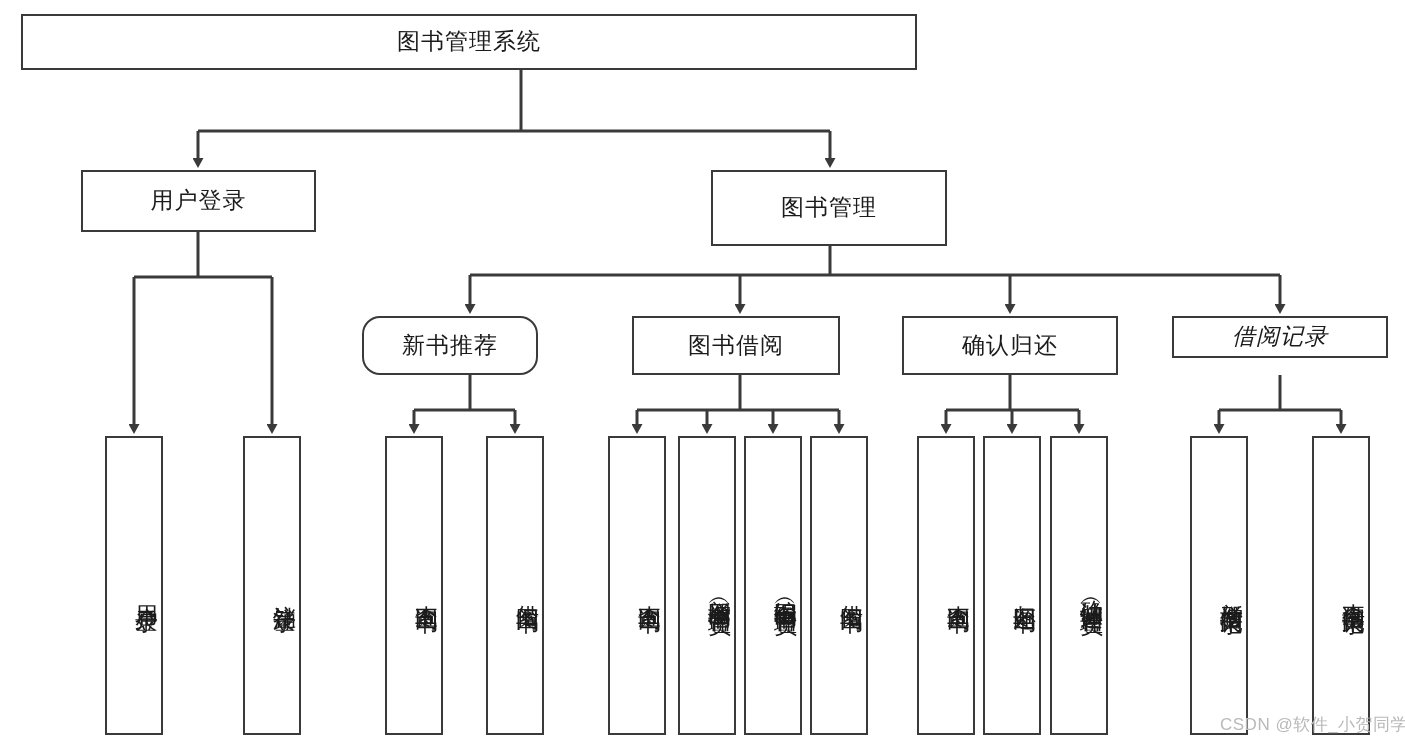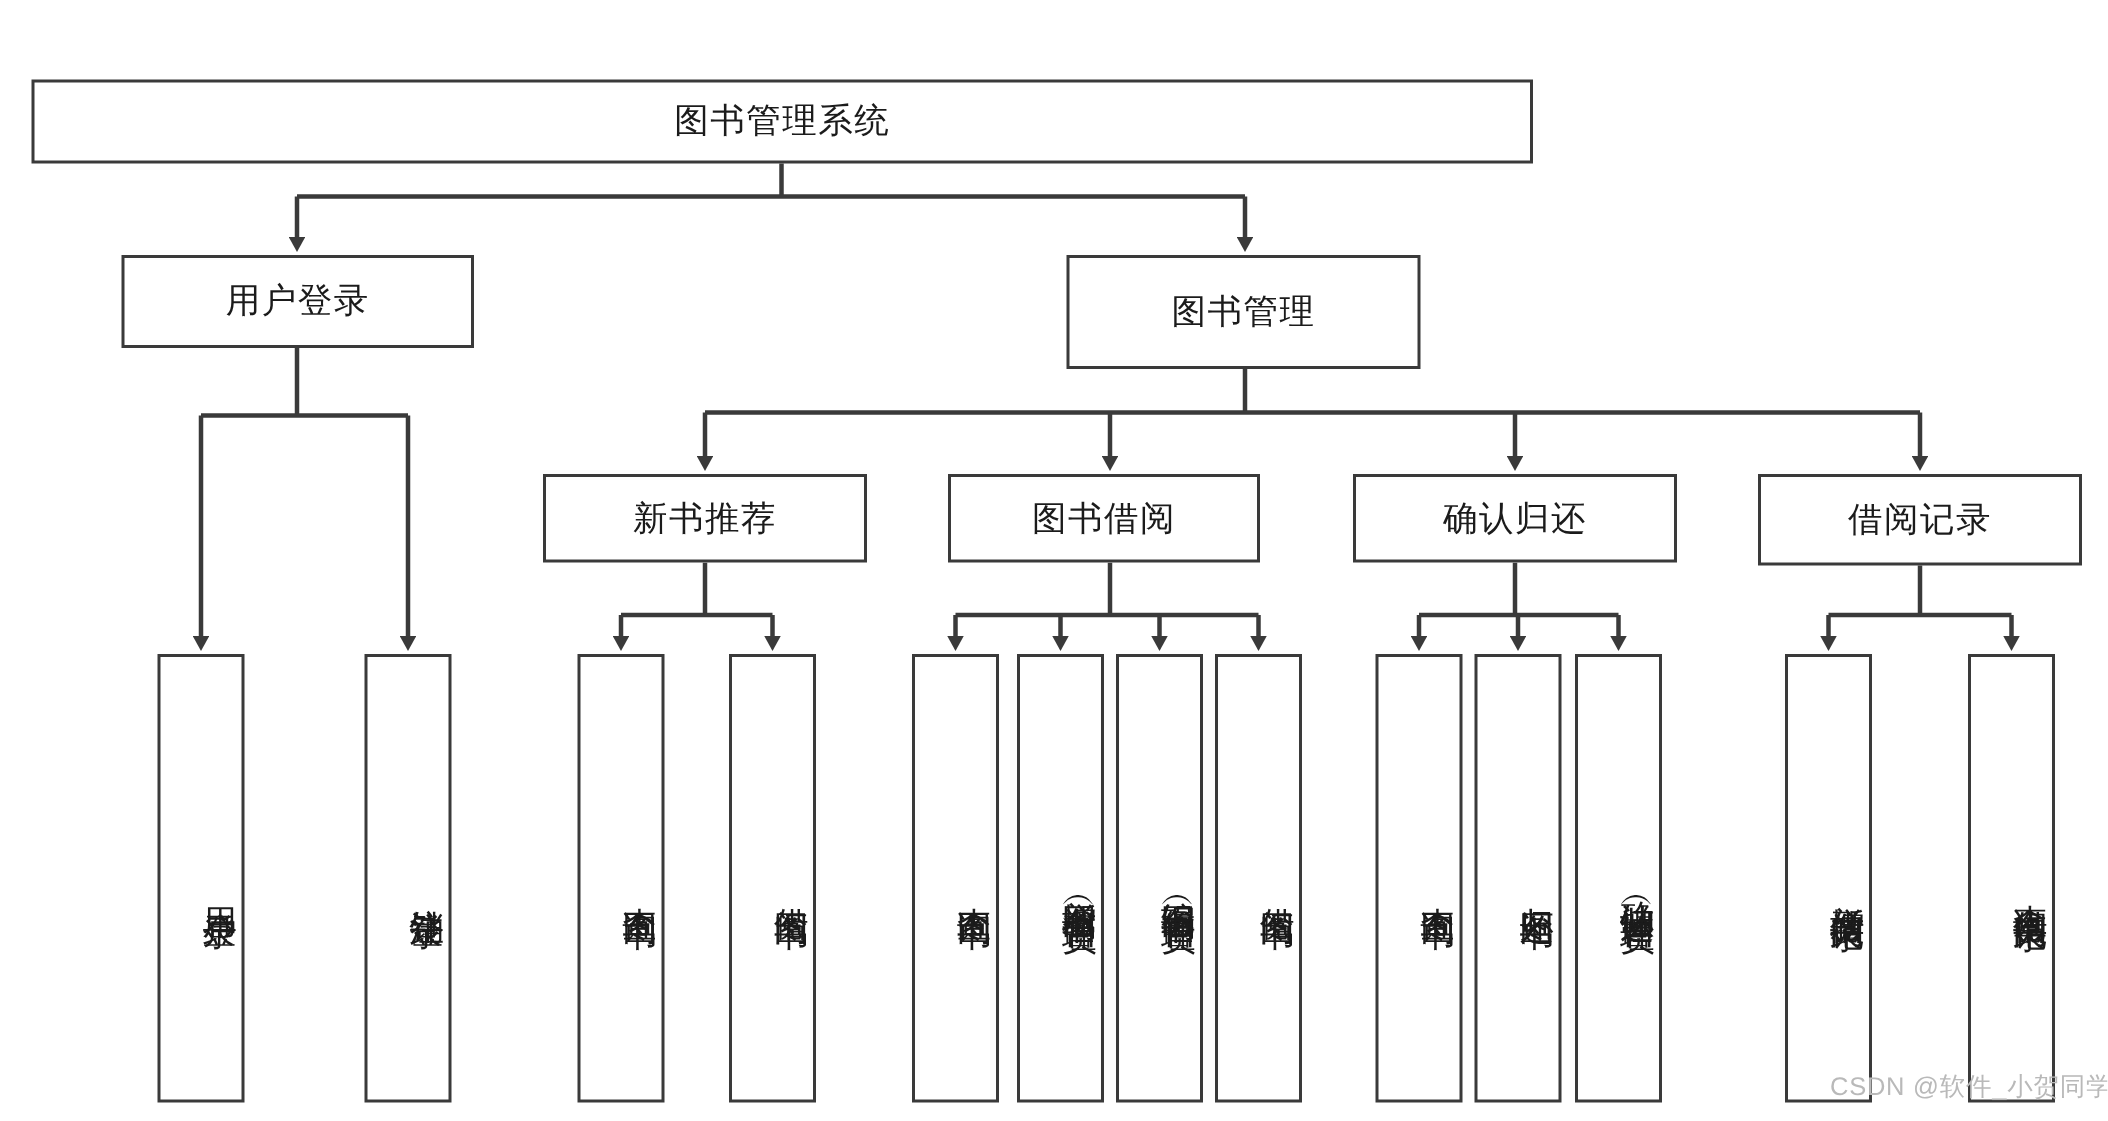--- a/index.html
+++ b/index.html
@@ -112,41 +112,41 @@
       <path d="M1012,410 L1012,425" marker-end="url(#arrow)"></path>
       <path d="M1079,410 L1079,425" marker-end="url(#arrow)"></path>
 
       <path d="M1280,375 L1280,410"></path>
       <path d="M1219,410 L1341,410"></path>
       <path d="M1219,410 L1219,425" marker-end="url(#arrow)"></path>
       <path d="M1341,410 L1341,425" marker-end="url(#arrow)"></path>
     </g>
   </svg>
 
-  <div class="node h" style="left:21px;top:14px;width:1001px;height:56px;margin-top:39px;">
+  <div class="node h" style="left:21px;top:14px;width:896px;height:56px;">
     <span>图书管理系统</span>
   </div>
 
   <div class="node h" style="left:81px;top:170px;width:235px;height:62px;">
     <span>用户登录</span>
   </div>
   <div class="node h" style="left:711px;top:170px;width:236px;height:76px;">
     <span>图书管理</span>
   </div>
 
-  <div class="node h" style="left:362px;top:316px;width:216px;height:59px;">
+  <div class="node h" style="left:362px;top:316px;width:176px;height:59px;border-radius:18px;">
     <span>新书推荐</span>
   </div>
   <div class="node h" style="left:632px;top:316px;width:208px;height:59px;">
     <span>图书借阅</span>
   </div>
   <div class="node h" style="left:902px;top:316px;width:216px;height:59px;">
     <span>确认归还</span>
   </div>
-  <div class="node h" style="left:1172px;top:316px;width:216px;height:61px;">
+  <div class="node h" style="left:1172px;top:316px;width:216px;height:42px;font-style:italic;">
     <span>借阅记录</span>
   </div>
 
   <div class="node v" style="left:105px;top:436px;width:58px;height:299px;">
     <span class="vlabel">用户登录</span>
   </div>
   <div class="node v" style="left:243px;top:436px;width:58px;height:299px;">
     <span class="vlabel">注销登录</span>
   </div>
 

